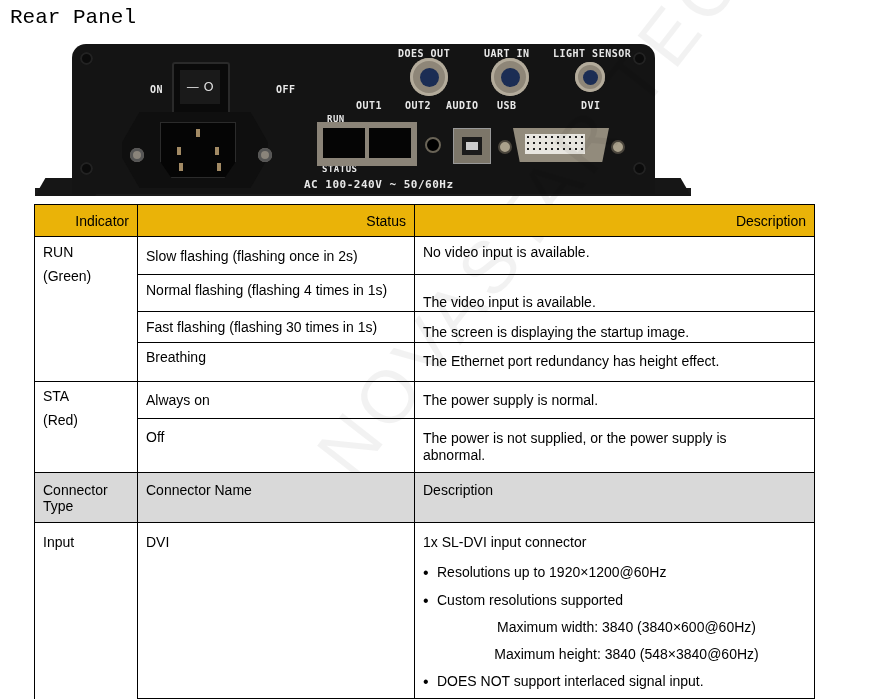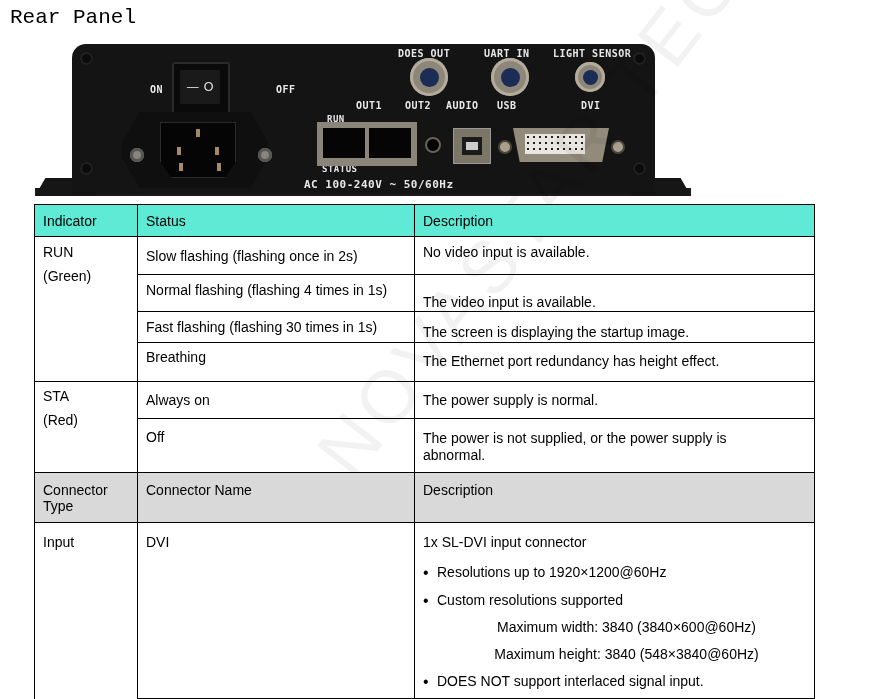--- a/index.html
+++ b/index.html
@@ -45,21 +45,21 @@
     background-size:6px 6px; background-color:#e8e6e0; }
   .dvi-screw { position:absolute; top:96px; width:10px; height:10px; border-radius:50%; background:#a9a08b; border:2px solid #4b463d; }
   .circ { position:absolute; border-radius:50%; background:#8e8678;
           box-shadow: inset 0 0 0 3px #b3ab9b; }
   .circ i { position:absolute; border-radius:50%; background:#1b2d54; left:25%; top:25%; width:50%; height:50%; }
 
   
   table { position:absolute; left:34px; top:204px; width:781px; border-collapse:collapse;
           font-size:14px; }
   td { border:1px solid #000; vertical-align:top; padding:0 8px; line-height:17px; }
-  .hdr td { background:#5eead4; }
+  .hdr td { background:#eab308;text-align:right; }
   .hdr2 td { background:#d9d9d9; }
   .c1 { width:86px; } .c2 { width:260px; }
   ul { margin:0; padding:0; list-style:none; }
   ul li { position:relative; padding-left:14px; }
   ul li.b::before { content:"•"; position:absolute; left:0; top:0; font-size:16px; }
   .indent { padding-left:24px;text-align:center; }
   .watermark { position:absolute; left:300px; top:440px; font-size:74px; color:rgba(0,0,0,0.05);
                transform:rotate(-52deg); transform-origin:left top; white-space:nowrap; letter-spacing:6px; pointer-events:none; }
 </style>
 </head>

